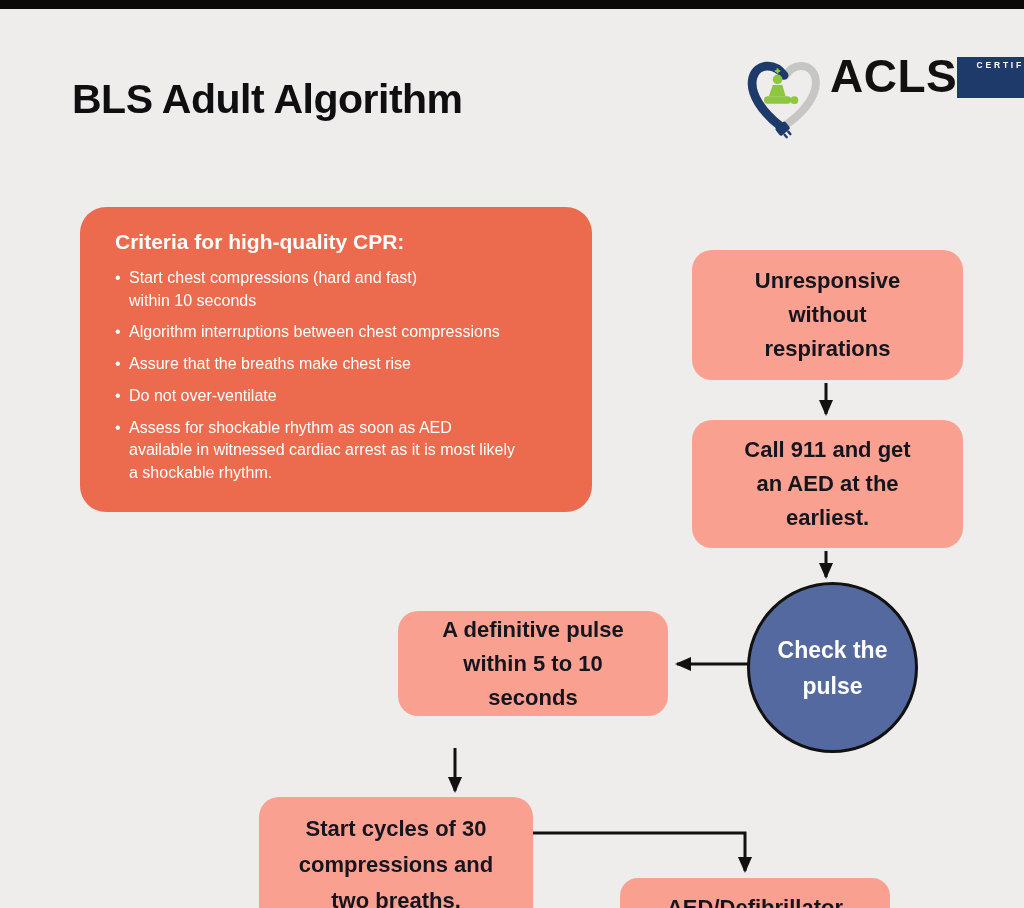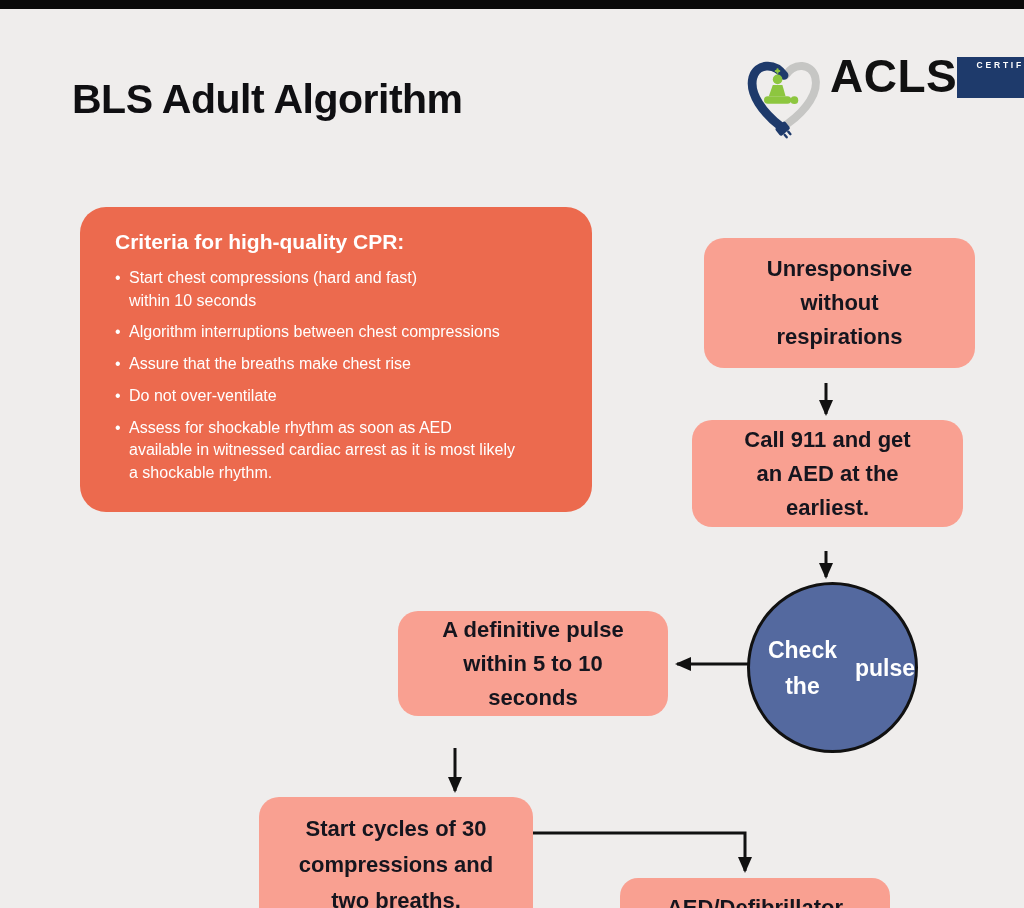--- a/index.html
+++ b/index.html
@@ -27,30 +27,30 @@
     background:var(--orange);border-radius:26px;padding:23px 35px;color:var(--white);}
   .criteria-title{font-size:21px;font-weight:700;margin-bottom:13px;}
   .criteria ul{list-style:none;}
   .criteria li{position:relative;padding-left:14px;font-size:16px;line-height:1.42;
     margin-bottom:9px;white-space:pre-line;}
   .criteria li::before{content:"\2022";position:absolute;left:0;top:0;}
   
   .node{position:absolute;background:var(--pink);border-radius:20px;color:var(--ink);
     display:flex;flex-direction:column;align-items:center;justify-content:center;
     font-weight:800;font-size:22px;line-height:34px;text-align:center;}
-  .node-unresponsive{left:692px;top:238px;width:271px;height:130px;margin-left:12px;}
-  .node-call911{left:692px;top:420px;width:271px;height:107px;}
+  .node-unresponsive{left:692px;top:250px;width:271px;height:130px;}
+  .node-call911{left:692px;top:420px;width:271px;height:128px;}
   .node-definitive{left:398px;top:611px;width:270px;height:105px;}
   .node-cycles{left:259px;top:797px;width:274px;height:130px;justify-content:flex-start;
     padding-top:14px;line-height:36px;}
   .node-aed{left:620px;top:878px;width:270px;height:70px;justify-content:flex-start;
     padding-top:13px;border-radius:18px;}
   .decision{position:absolute;left:747px;top:582px;width:171px;height:171px;
     background:var(--blue);border:3px solid #111;border-radius:50%;color:var(--white);
-    display:flex;flex-direction:row;align-items:center;justify-content:center;
+    display:flex;flex-direction:column;align-items:center;justify-content:center;
     font-weight:800;font-size:23px;line-height:36px;text-align:center;}
   .arrows{position:absolute;left:0;top:0;width:1024px;height:908px;pointer-events:none;}
 </style>
 </head>
 <body>
 
 <div class="page">
   <div class="topbar"></div>
 
   <h1 class="page-title">BLS Adult Algorithm</h1>

